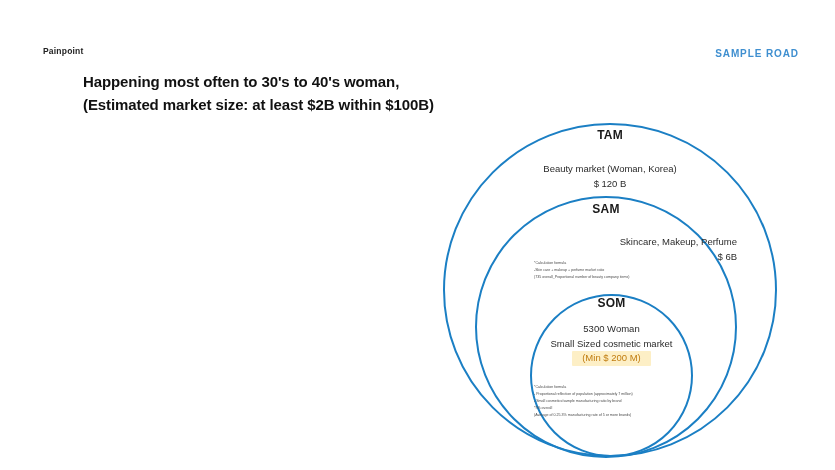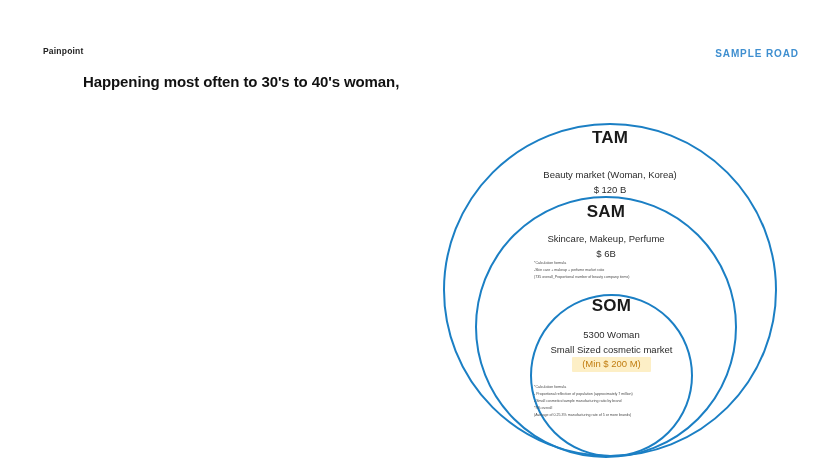--- a/index.html
+++ b/index.html
@@ -75,21 +75,21 @@
   #ring-sam { left: 475px; top: 196px; width: 262px; height: 262px; }
   #ring-som { left: 530px; top: 294px; width: 163px; height: 163px; }
 
   
   .block {
     position: absolute;
     text-align: center;
     box-sizing: border-box;
   }
   .ring-title {
-    font-size: 17px;
+    font-size: 12px;
     font-weight: 600;
     color: #1a1a1a;
     letter-spacing: 0.2px;
     margin: 0 0 0 0;
   }
   .ring-body {
     font-size: 9.5px;
     font-weight: 400;
     color: #2b2b2b;
     line-height: 1.55;
@@ -115,38 +115,39 @@
     white-space: nowrap;
     transform-origin: left top;
   }
   .footnote .fn { display: block; }
 
   
   #text-tam   { left: 443px; top: 128px; width: 334px; }
   #text-tam .ring-body { margin-top: 20px; }
 
   #text-sam   { left: 475px; top: 202px; width: 262px; }
-  #text-sam .ring-body { margin-top: 10px; }
+  #text-sam .ring-body { margin-top: 19px; text-align: right; }
   #fn-sam     { left: 534px; top: 260px; width: 200px; }
 
   #text-som   { left: 530px; top: 296px; width: 163px; }
   #text-som .ring-body { margin-top: 12px; }
   #fn-som     { left: 534px; top: 384px; width: 200px; }
 </style>
 </head>
 <body>
 
 <div id="slide">
 
   <div class="eyebrow">Painpoint</div>
 
   <div class="brand">SAMPLE ROAD</div>
 
   <div class="headline">
     <span class="line">Happening most often to 30's to 40's woman,</span>
+    <span class="line">(Estimated market size: at least $2B within $100B)</span>
   </div>
 
   <div id="diagram">
 
     <div class="ring" id="ring-tam"></div>
     <div class="ring" id="ring-sam"></div>
     <div class="ring" id="ring-som"></div>
 
     <div class="block" id="text-tam">
       <div class="ring-title">TAM</div>

